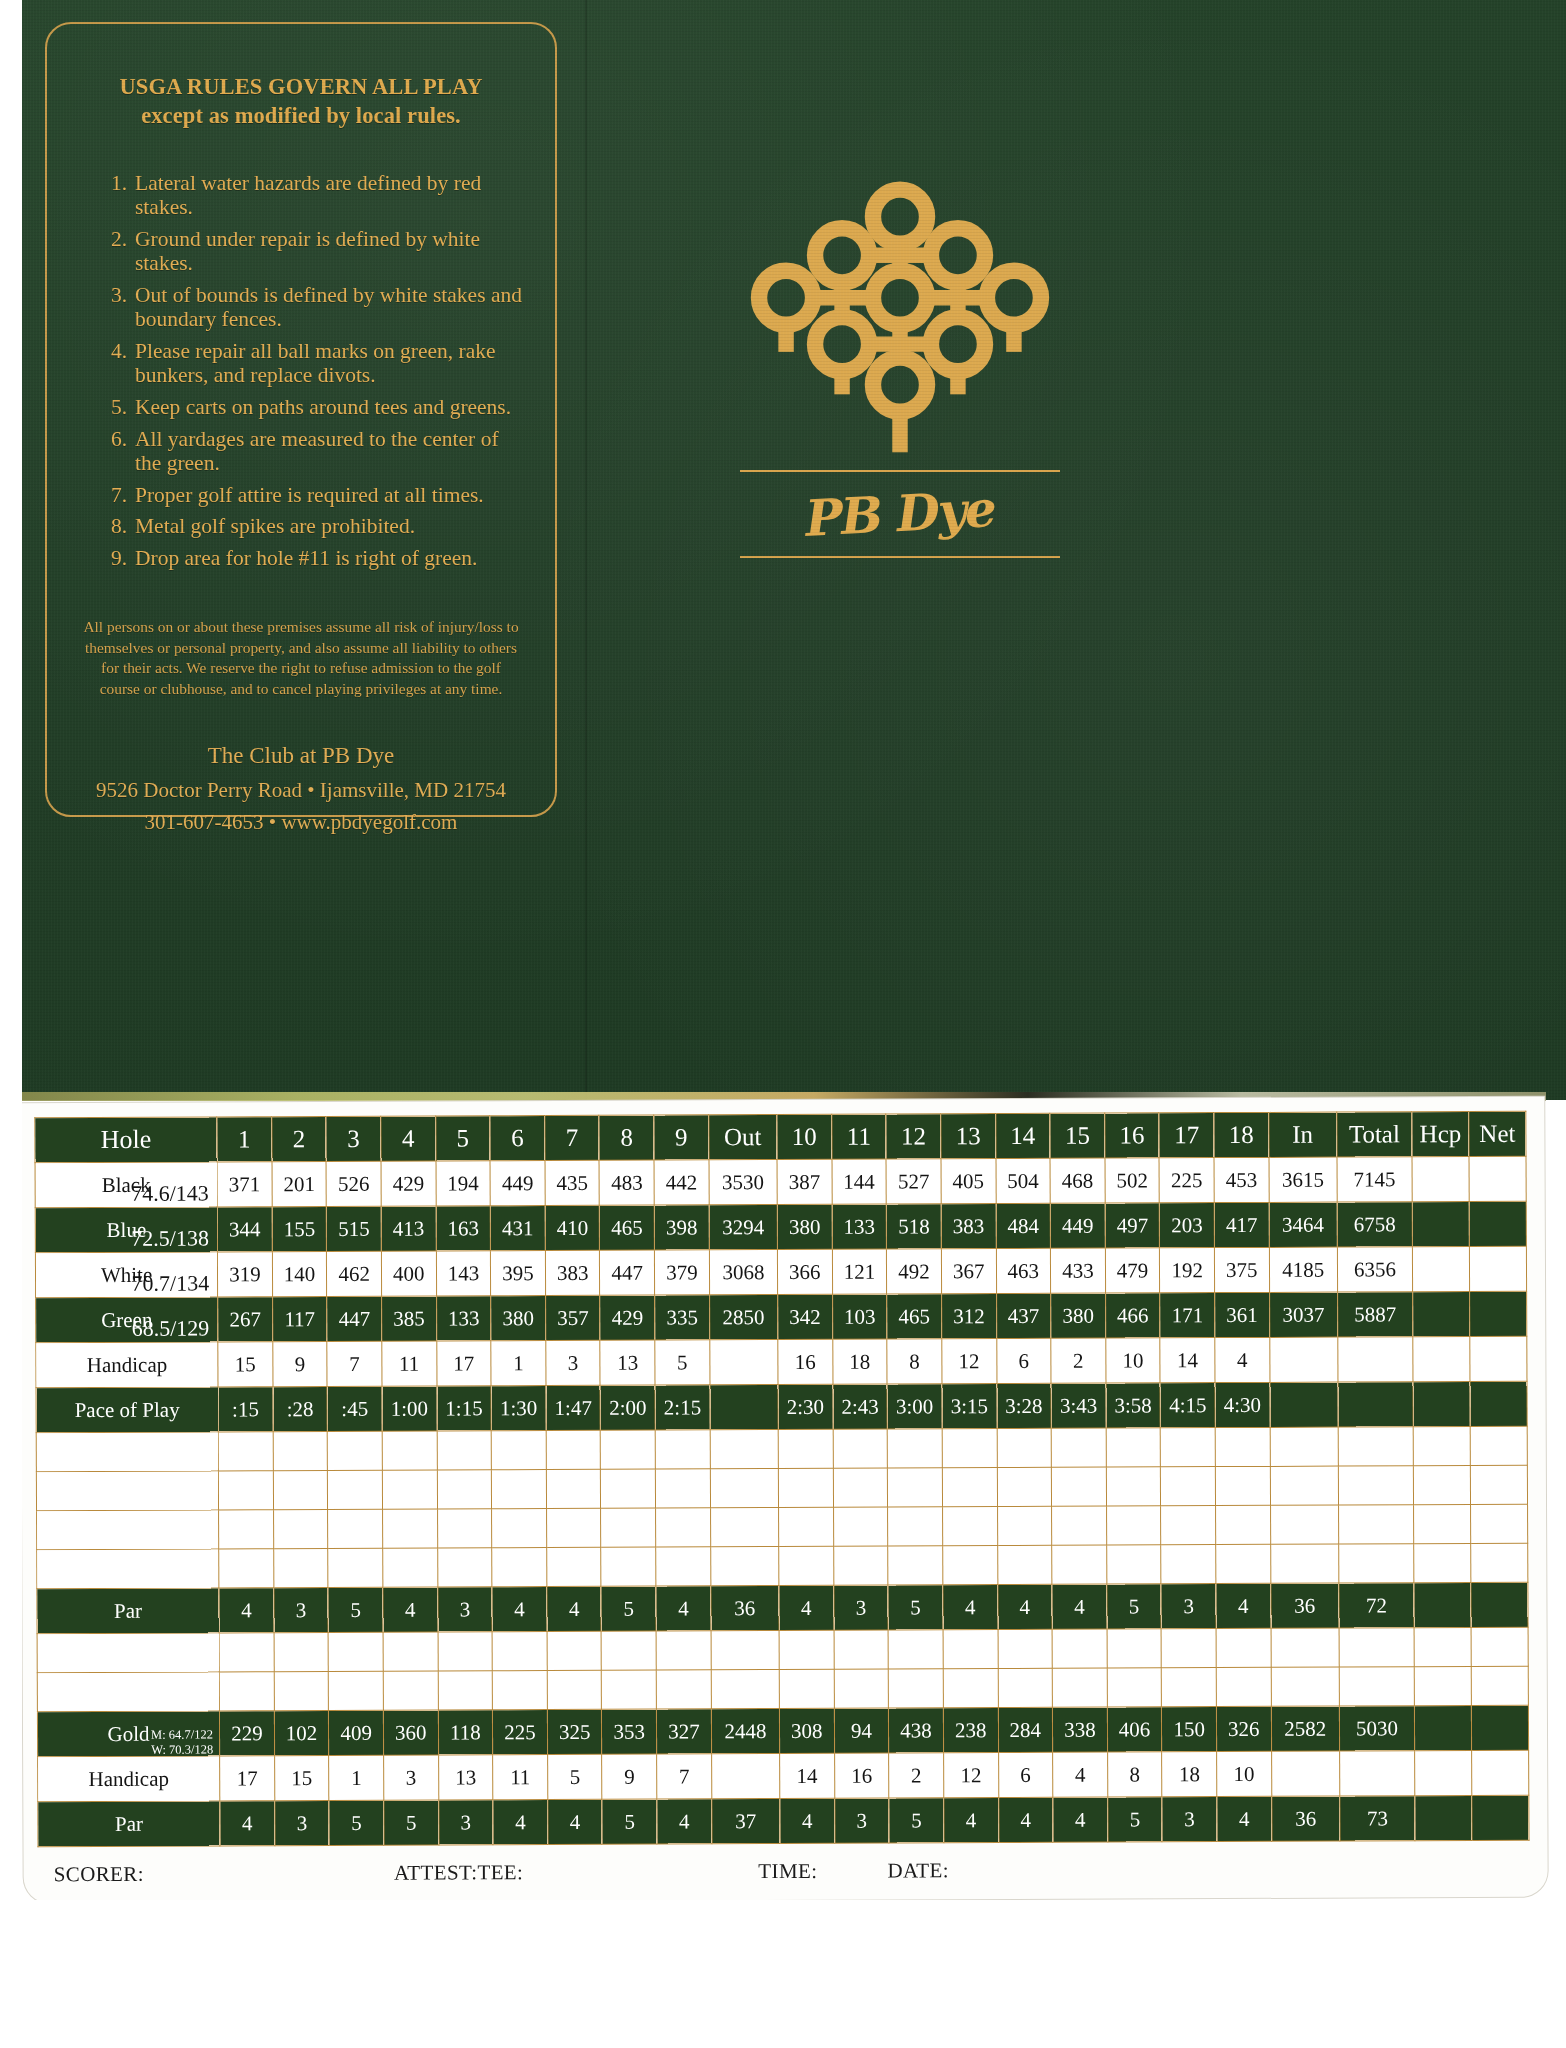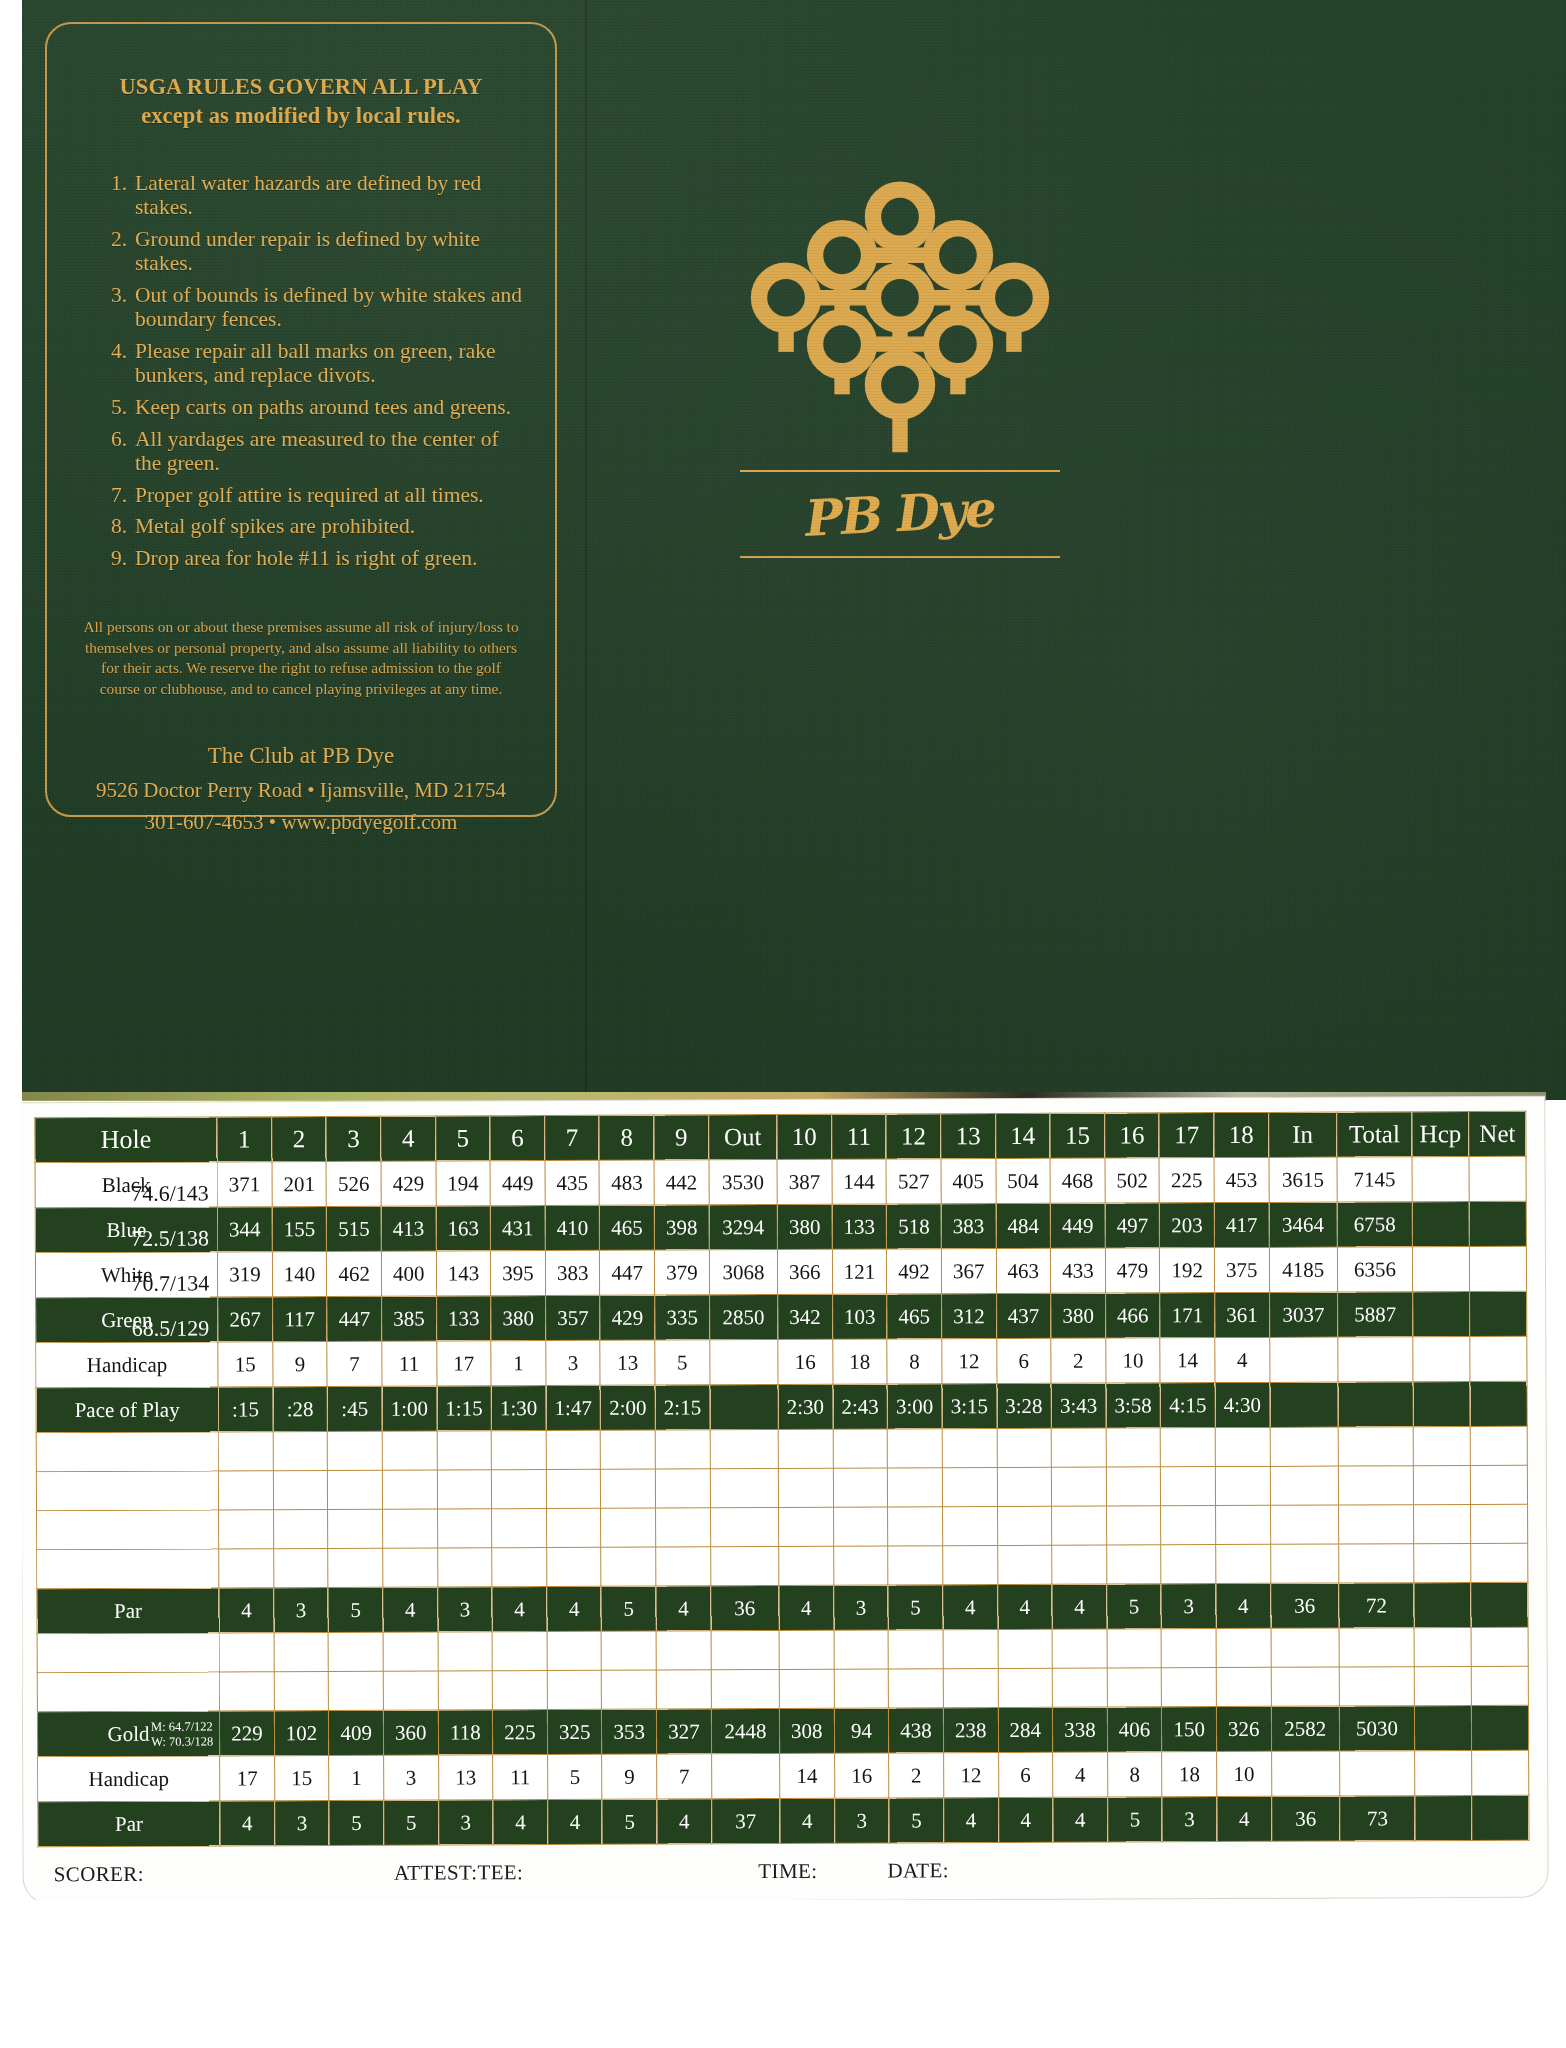--- a/index.html
+++ b/index.html
@@ -111,21 +111,21 @@
   .c-net{width:50px;}
 
   td.lbl{
     text-align:left;padding-left:10px;font-size:24px;font-weight:normal;
     position:relative;
   }
   td.lbl .rating{
     position:absolute;right:8px;bottom:0;font-size:22px;margin-top:16px;
   }
   td.lbl .rating2{
-    position:absolute;right:6px;top:8px;font-size:12.5px;line-height:1.18;text-align:left;
+    position:absolute;right:6px;top:16px;font-size:12.5px;line-height:1.18;text-align:left;
   }
   tr.dark td{background:#23411f;color:#ffffff;}
   tr.dark td.lbl{color:#ffffff;}
   tr.light td{background:#ffffff;color:#141414;}
   tr.head td{background:#23411f;color:#ffffff;font-size:25px;height:44px;}
   tr.head td.lbl{font-size:26px;}
   tr.blank-light td{background:#ffffff;height:38px;}
   tr.tall td{height:44px;}
   .pace td{font-size:19px;}
 

